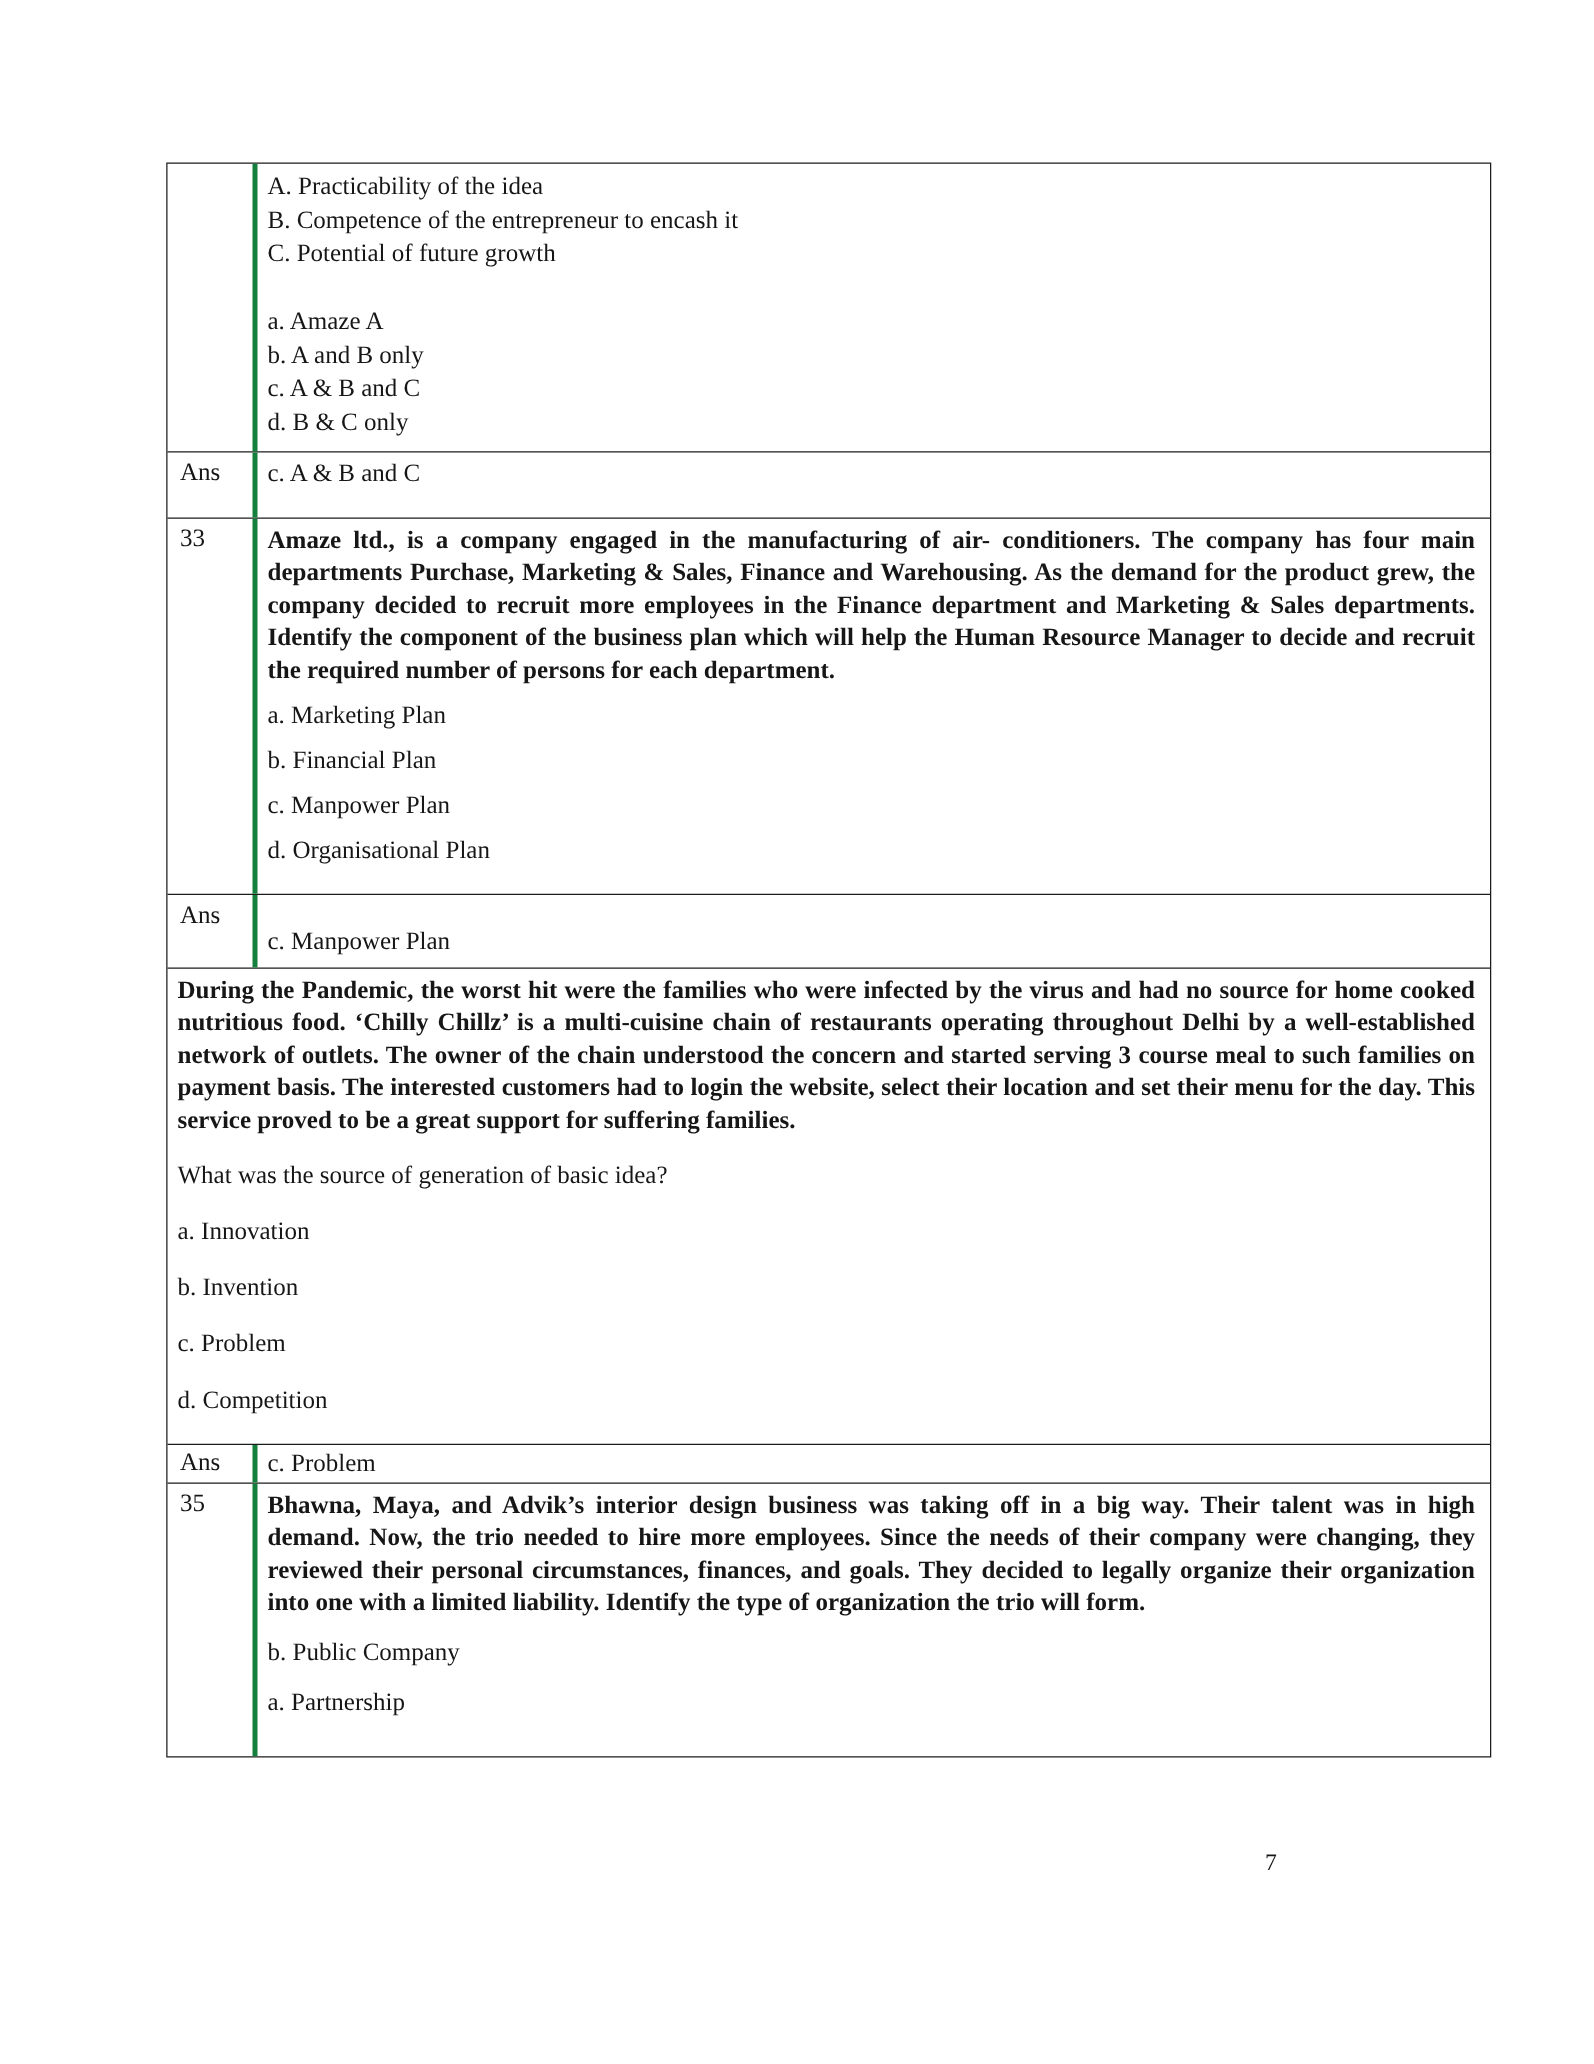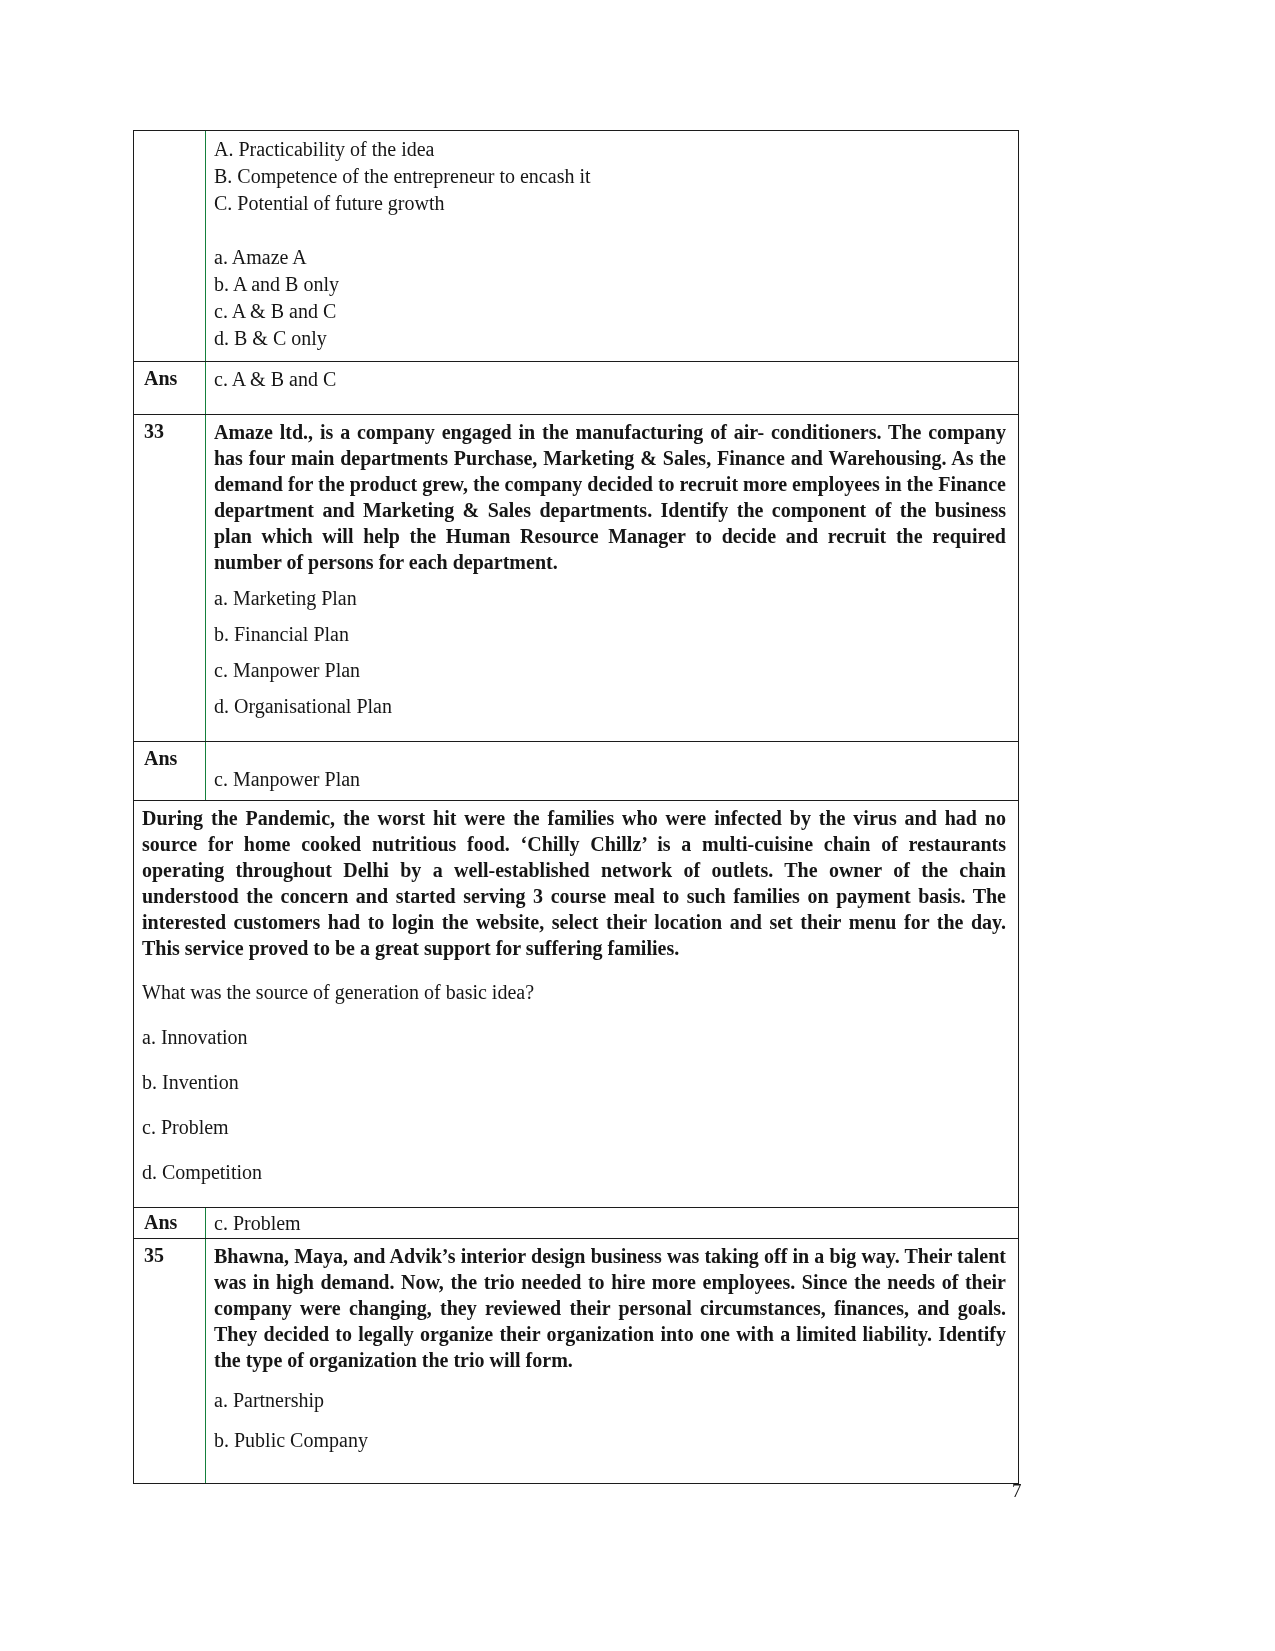--- a/index.html
+++ b/index.html
@@ -9,36 +9,35 @@
     height: 1651px;
     background: #ffffff;
     font-family: "Liberation Serif", serif;
     color: #161616;
     position: relative;
   }
   .qtable {
     position: absolute;
     left: 133px;
     top: 130px;
-    width: 886px;
+    width: 1060px;
     border: 1px solid #1c1c1c;
   }
   .row {
     display: flex;
     border-bottom: 1px solid #1c1c1c;
   }
   .row:last-child { border-bottom: none; }
   .label-cell {
     flex: 0 0 72px;
     width: 72px;
-    border-right: 1px solid #15803d;
+    border-right: 4px solid #15803d;
     padding: 4px 4px 4px 10px;
     font-size: 20px;
     line-height: 1.25;
-    font-weight: bold;
   }
   .content-cell {
     flex: 1;
     padding: 4px 12px 8px 8px;
     font-size: 20px;
     line-height: 1.3;
   }
   .para {
     margin: 0;
     text-align: justify;
@@ -131,21 +130,21 @@
     <div class="content-cell">
       <div class="line">c. Problem</div>
     </div>
   </div>
 
   <div class="row">
     <div class="label-cell">35</div>
     <div class="content-cell pb-lg">
       <p class="para">Bhawna, Maya, and Advik’s interior design business was taking off in a big way. Their talent was in high demand. Now, the trio needed to hire more employees. Since the needs of their company were changing, they reviewed their personal circumstances, finances, and goals. They decided to legally organize their organization into one with a limited liability. Identify the type of organization the trio will form.</p>
       <div class="opts-35">
+        <div class="opt">b. Public Company</div>
         <div class="opt">a. Partnership</div>
-        <div class="opt">b. Public Company</div>
       </div>
     </div>
   </div>
 
 </div>
 
 <div class="page-number">7</div>
 
 </body></html>

